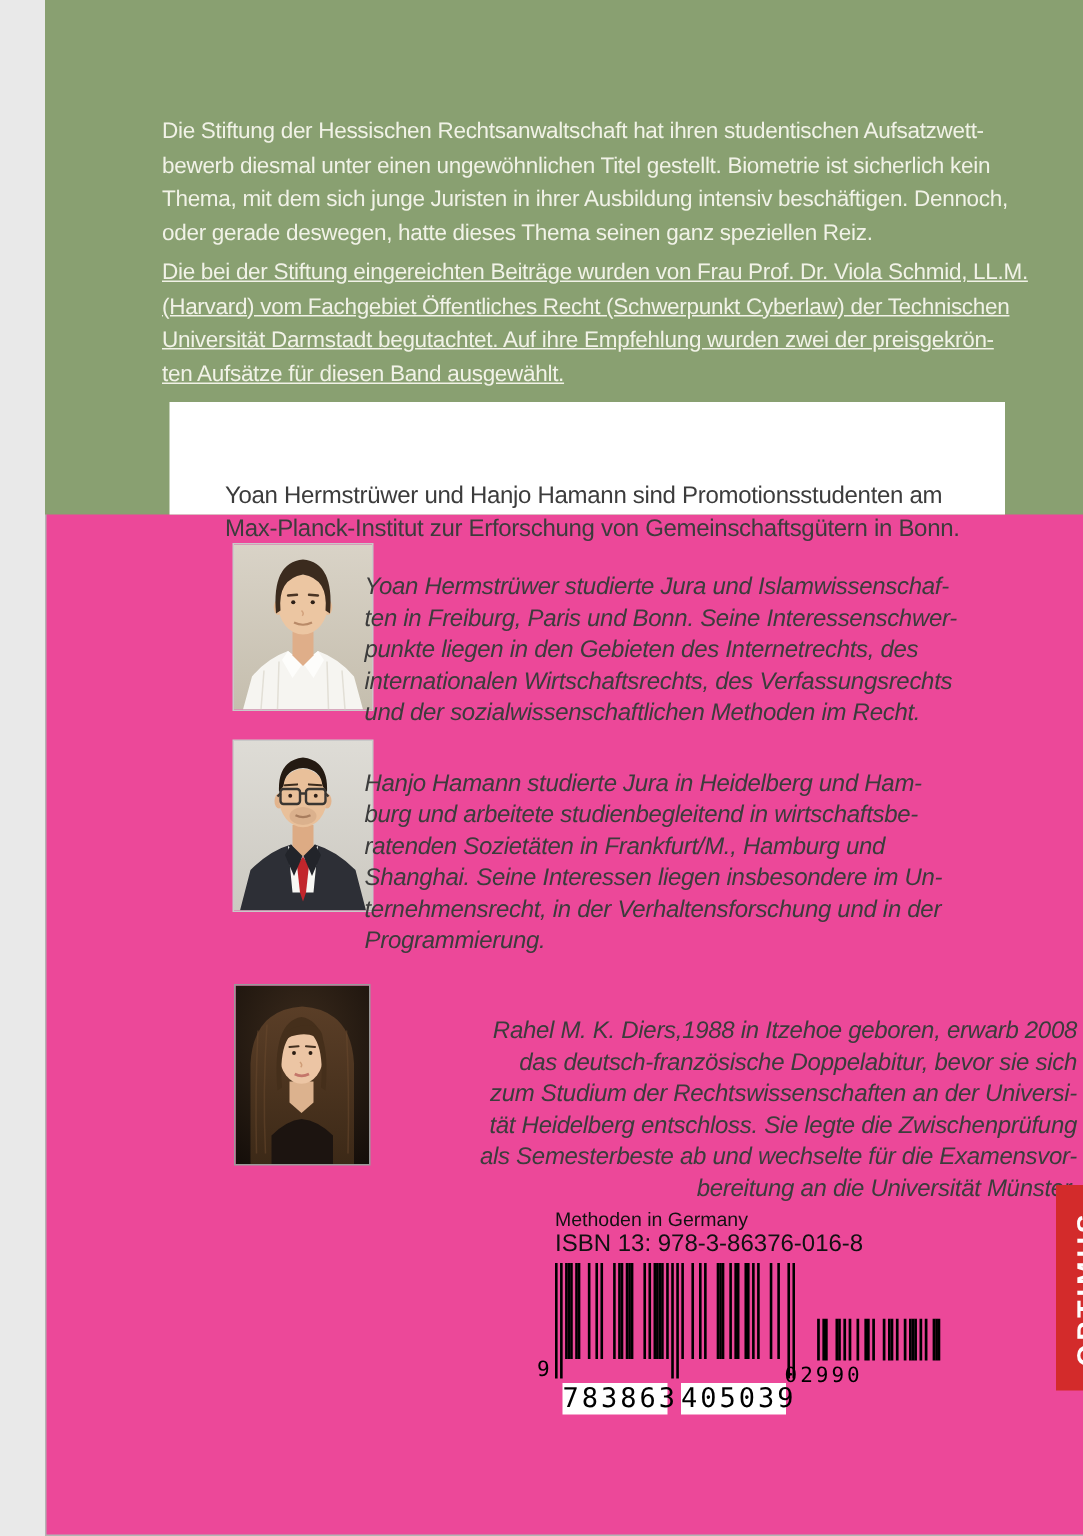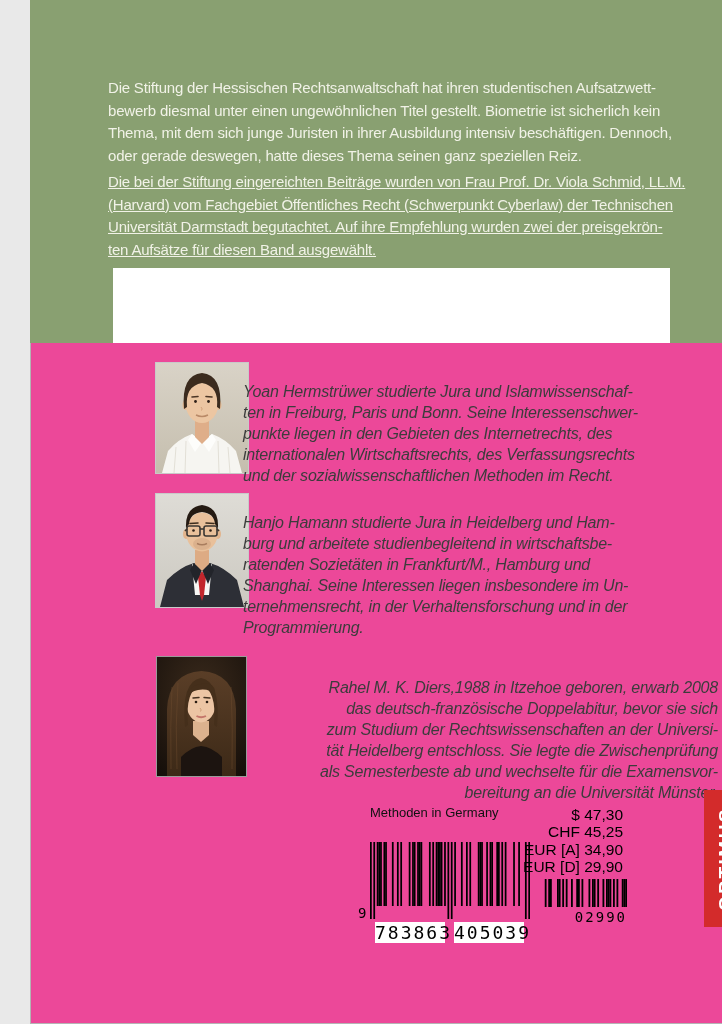--- a/index.html
+++ b/index.html
@@ -36,21 +36,21 @@
   .barcode-wrap{position:absolute;left:328px;top:842px;width:180px;height:85px;}
   .ean-first{position:absolute;left:0;top:63px;font-family:"DejaVu Sans Mono",monospace;font-size:14px;color:#000;}
   .ean-group{position:absolute;top:80px;width:70px;text-align:center;background:#fff;
              font-family:"DejaVu Sans Mono",monospace;font-size:18px;letter-spacing:2px;color:#000;}
   .ean-left{left:17px;} .ean-right{left:96px;}
 
   .prices{position:absolute;right:129px;top:806px;text-align:right;
           font-size:15.5px;line-height:17.4px;color:#000;}
 
   .addon-wrap{position:absolute;left:513px;top:879px;width:84px;height:29px;}
-  .addon-digits{position:absolute;left:513px;top:909px;width:84px;text-align:right;
+  .addon-digits{position:absolute;left:493px;top:909px;width:84px;text-align:left;
                 font-family:"DejaVu Sans Mono",monospace;font-size:14px;letter-spacing:2px;color:#000;}
 
   .optimus{position:absolute;left:674px;top:790px;width:44px;height:137px;background:#D32B2B;}
   .optimus-text{position:absolute;width:137px;height:44px;left:50%;top:50%;
                 transform:translate(-50%,-50%) rotate(-90deg);
                 display:flex;align-items:center;justify-content:center;
                 color:#fff;font-weight:bold;font-size:19px;letter-spacing:2.5px;}
 
   .edge-line-right{position:absolute;left:718px;top:343px;width:1px;height:681px;background:#c2c2c2;}
 </style>
@@ -58,20 +58,21 @@
 <body>
 
 <div class="page">
 
   <div class="green-field"></div>
   <div class="panel-top"></div>
 
   <p class="blurb p1">Die Stiftung der Hessischen Rechtsanwaltschaft hat ihren studentischen Aufsatzwett-<br>bewerb diesmal unter einen ungewöhnlichen Titel gestellt. Biometrie ist sicherlich kein<br>Thema, mit dem sich junge Juristen in ihrer Ausbildung intensiv beschäftigen. Dennoch,<br>oder gerade deswegen, hatte dieses Thema seinen ganz speziellen Reiz.</p>
   <p class="blurb p2">Die bei der Stiftung eingereichten Beiträge wurden von Frau Prof. Dr. Viola Schmid, LL.M.<br>(Harvard) vom Fachgebiet Öffentliches Recht (Schwerpunkt Cyberlaw) der Technischen<br>Universität Darmstadt begutachtet. Auf ihre Empfehlung wurden zwei der preisgekrön-<br>ten Aufsätze für diesen Band ausgewählt.</p>
 
+  <p class="intro">Yoan Hermstrüwer und Hanjo Hamann sind Promotionsstudenten am<br>Max-Planck-Institut zur Erforschung von Gemeinschaftsgütern in Bonn.</p>
 
   <div class="photo photo1">
     <svg width="92" height="110" viewBox="0 0 92 110">
       <defs>
         <linearGradient id="p1bg" x1="0" y1="0" x2="0" y2="1">
           <stop offset="0" stop-color="#d9d3c7"></stop>
             <stop offset="1" stop-color="#c5beae"></stop>
         </linearGradient>
       </defs>
       <rect x="0" y="0" width="92" height="110" fill="url(#p1bg)"></rect>
@@ -170,20 +171,21 @@
       <g stroke="#6b4a2e" stroke-width="1" opacity="0.5">
         <path d="M15,30 Q13,70 14,112" fill="none"></path>
         <path d="M74,30 Q76,70 75,112" fill="none"></path>
         <path d="M21,26 Q18,70 20,112" fill="none"></path>
       </g>
     </svg>
   </div>
   <p class="bio-text bio3-text">Rahel M. K. Diers,1988 in Itzehoe geboren, erwarb 2008<br>das deutsch-französische Doppelabitur, bevor sie sich<br>zum Studium der Rechtswissenschaften an der Universi-<br>tät Heidelberg entschloss. Sie legte die Zwischenprüfung<br>als Semesterbeste ab und wechselte für die Examensvor-<br>bereitung an die Universität Münster.</p>
 
   <div class="printed">Methoden in Germany</div>
+  <div class="isbn">ISBN 13: 978-3-86376-016-8</div>
 
   <div class="barcode-wrap">
     <svg id="ean-svg" width="160" height="78" style="position:absolute;left:12px;top:0;">
         <rect x="0.000" y="0" width="1.734" height="77" fill="#000"></rect>
         <rect x="3.368" y="0" width="1.734" height="77" fill="#000"></rect>
         <rect x="6.737" y="0" width="1.734" height="64" fill="#000"></rect>
         <rect x="8.421" y="0" width="1.734" height="64" fill="#000"></rect>
         <rect x="10.105" y="0" width="1.734" height="64" fill="#000"></rect>
         <rect x="13.474" y="0" width="1.734" height="64" fill="#000"></rect>
         <rect x="15.158" y="0" width="1.734" height="64" fill="#000"></rect>
@@ -222,26 +224,20 @@
         <rect x="143.158" y="0" width="1.734" height="64" fill="#000"></rect>
         <rect x="148.211" y="0" width="1.734" height="64" fill="#000"></rect>
         <rect x="154.947" y="0" width="1.734" height="77" fill="#000"></rect>
         <rect x="158.316" y="0" width="1.734" height="77" fill="#000"></rect>
       </svg>
     <span class="ean-first">9</span>
     <span class="ean-group ean-left">783863</span>
     <span class="ean-group ean-right">405039</span>
   </div>
 
-  <div class="prices">
-      <div>$ 47,30</div>
-      <div>CHF 45,25</div>
-      <div>EUR [A] 34,90</div>
-      <div>EUR [D] 29,90</div>
-    </div>
 
   <div class="addon-wrap">
     <svg id="addon-svg" width="84" height="29">
         <rect x="1.750" y="0" width="1.800" height="28" fill="#000"></rect>
         <rect x="5.250" y="0" width="1.800" height="28" fill="#000"></rect>
         <rect x="7.000" y="0" width="1.800" height="28" fill="#000"></rect>
         <rect x="14.000" y="0" width="1.800" height="28" fill="#000"></rect>
         <rect x="15.750" y="0" width="1.800" height="28" fill="#000"></rect>
         <rect x="19.250" y="0" width="1.800" height="28" fill="#000"></rect>
         <rect x="22.750" y="0" width="1.800" height="28" fill="#000"></rect>

